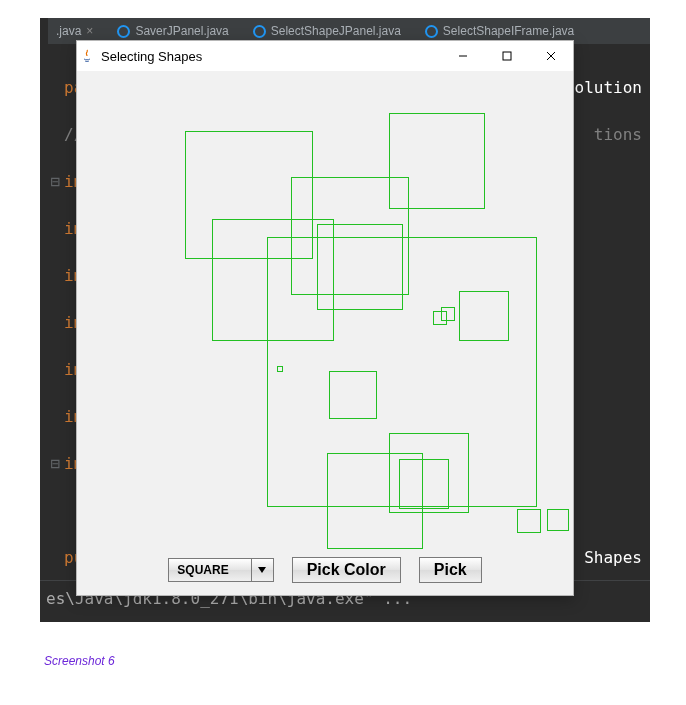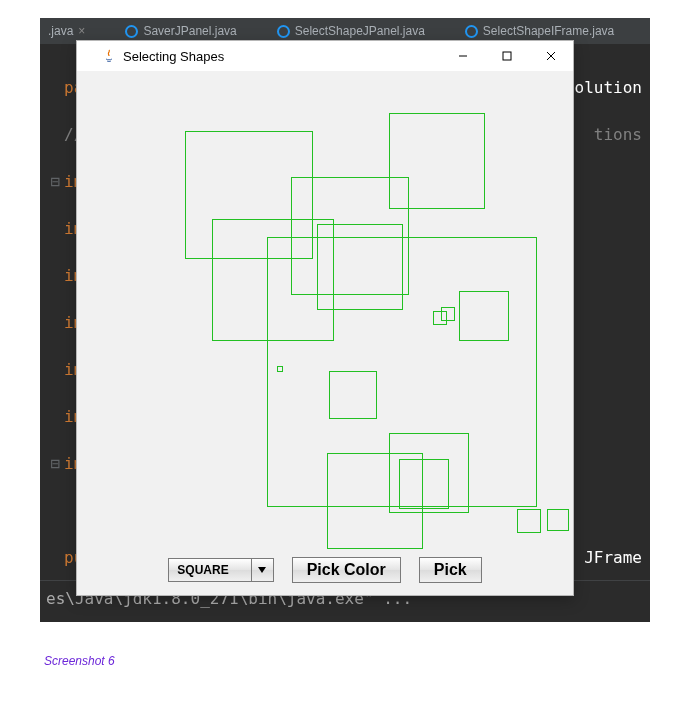--- a/index.html
+++ b/index.html
@@ -21,26 +21,26 @@
     }
     
     .ide-bg {
       position: absolute;
       left: 22px; top: 18px;
       width: 610px; height: 604px;
       background: #2b2b2b;
     }
     .ide-tabs {
       position: absolute;
-      top: 0; left: 0; right: 0;
+      top: 0; left: 8px; right: 0;
       height: 26px;
       background: #3c3f41;
       display: flex;
       align-items: center;
-      gap: 40px;
+      gap: 24px;
       padding-left: 8px;
       color: #aab0b6;
       font-size: 12px;
       overflow: hidden;
       white-space: nowrap;
     }
     .ide-tab { display: inline-flex; align-items: center; gap: 5px; }
     .ide-tab .ring {
       width: 13px; height: 13px;
       border-radius: 50%;
@@ -91,21 +91,21 @@
       border: 1px solid #b7b7b7;
       box-shadow: 0 4px 14px rgba(0,0,0,0.25);
       display: flex;
       flex-direction: column;
     }
     .titlebar {
       height: 30px;
       background: #ffffff;
       display: flex;
       align-items: center;
-      padding-left: 24px;
+      padding-left: 2px;
     }
     .titlebar .java-icon {
       width: 16px; height: 16px;
       margin-right: 6px;
       position: relative;
     }
     .titlebar .java-icon svg { width: 16px; height: 16px; }
     .titlebar .title-text {
       font-size: 13px; color: #000;
       flex: 1;
@@ -207,21 +207,21 @@
 <div class="row"><span class="gutter"></span><span class="kw">pa</span><span style="flex:1"></span><span class="id">olution</span></div>
 <div class="row"><span class="gutter"></span><span class="cm">//</span><span style="flex:1"></span><span class="cm">tions</span></div>
 <div class="row"><span class="gutter">⊟</span><span class="kw">im</span></div>
 <div class="row"><span class="gutter"></span><span class="kw">im</span></div>
 <div class="row"><span class="gutter"></span><span class="kw">im</span></div>
 <div class="row"><span class="gutter"></span><span class="kw">im</span></div>
 <div class="row"><span class="gutter"></span><span class="kw">im</span></div>
 <div class="row"><span class="gutter"></span><span class="kw">im</span></div>
 <div class="row"><span class="gutter">⊟</span><span class="kw">im</span></div>
 <div class="row"></div>
-<div class="row"><span class="gutter"></span><span class="kw">pu</span><span style="flex:1"></span><span class="id">JFrame</span></div>
+<div class="row"><span class="gutter"></span><span class="kw">pu</span><span style="flex:1"></span><span class="id">Shapes</span></div>
 
 
 
 
     </div>
     <div class="ide-footer">
       <span>es\Java\jdk1.8.0_271\bin\java.exe" ...</span>
     </div>
   </div>
 

